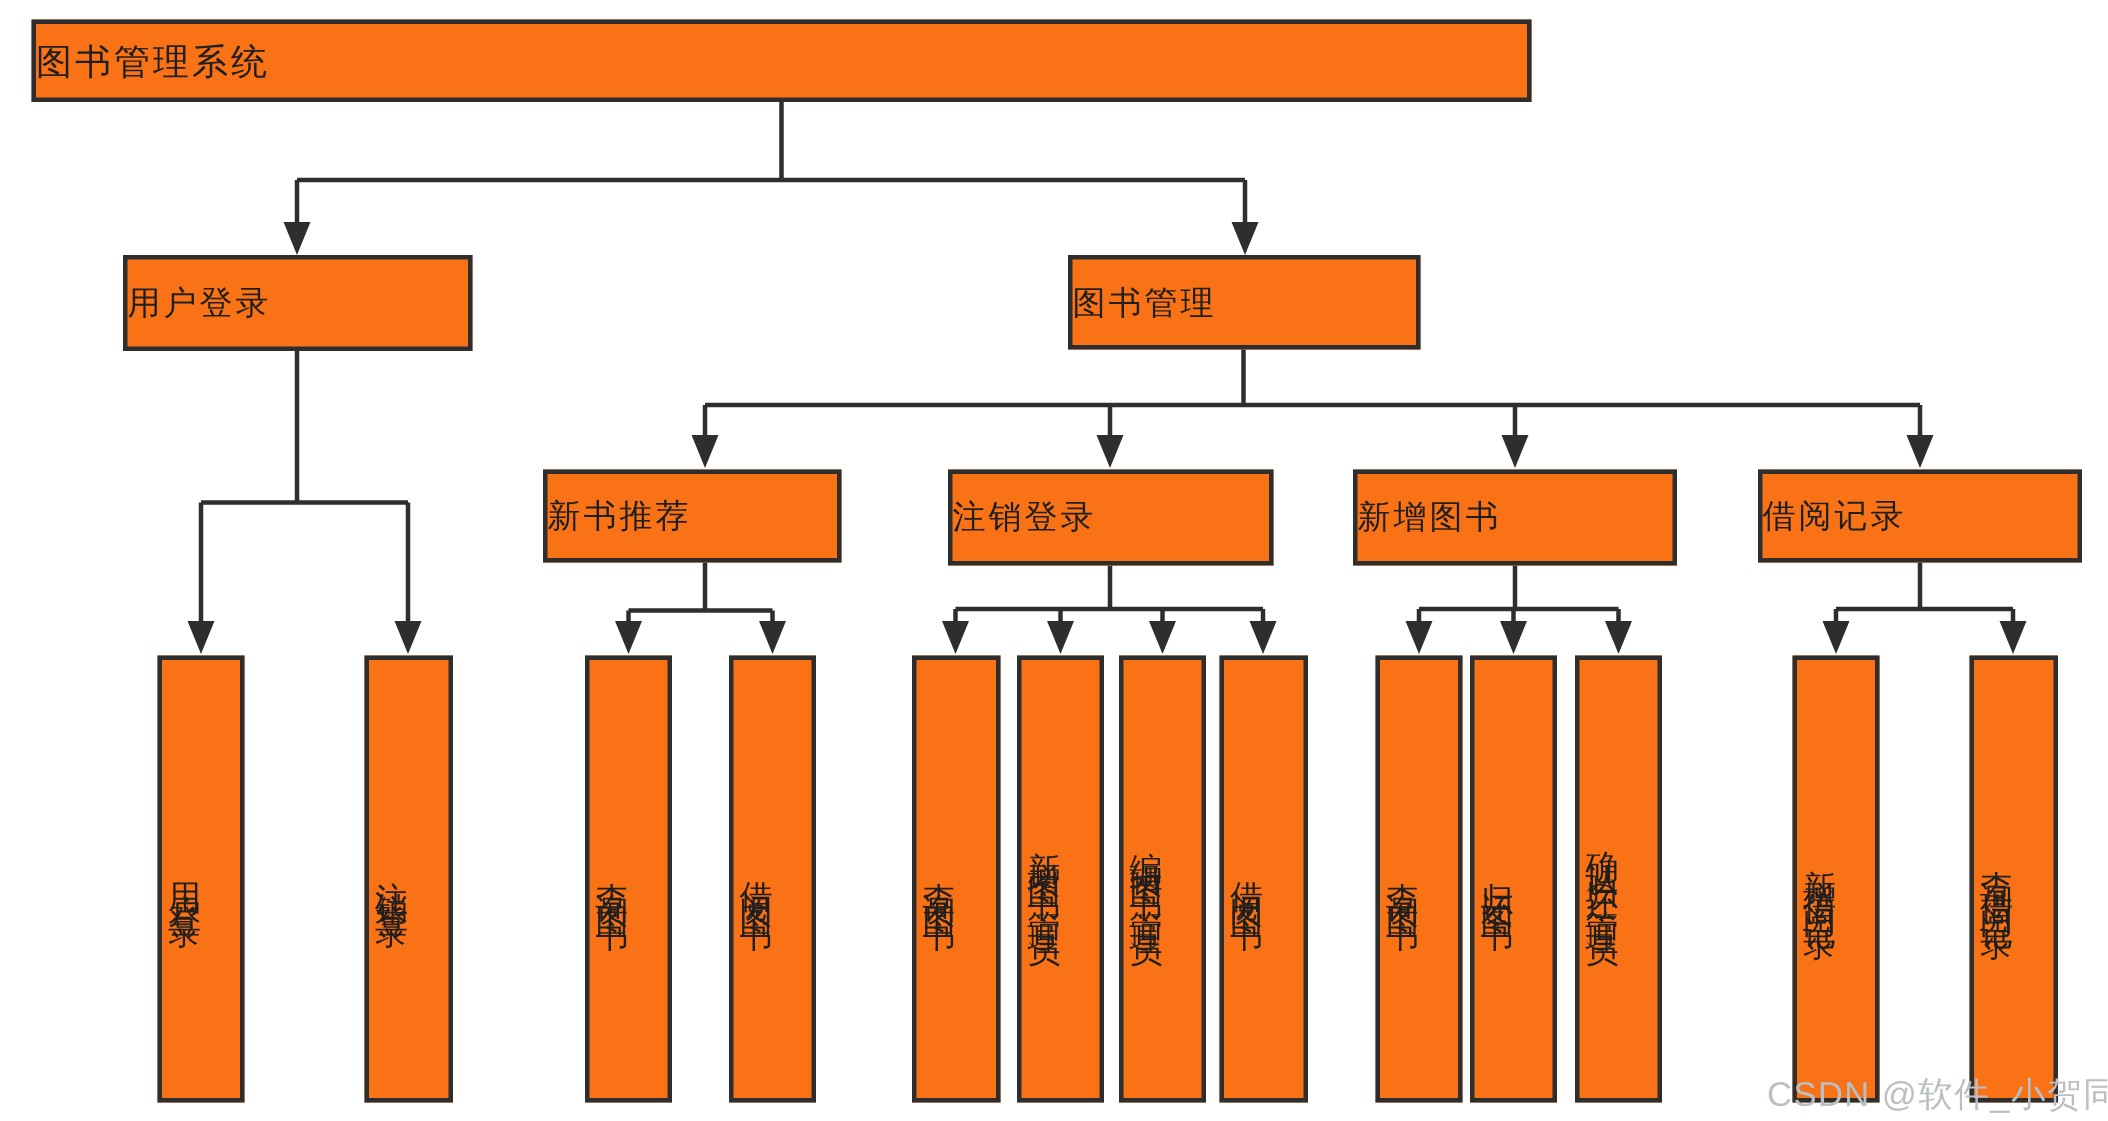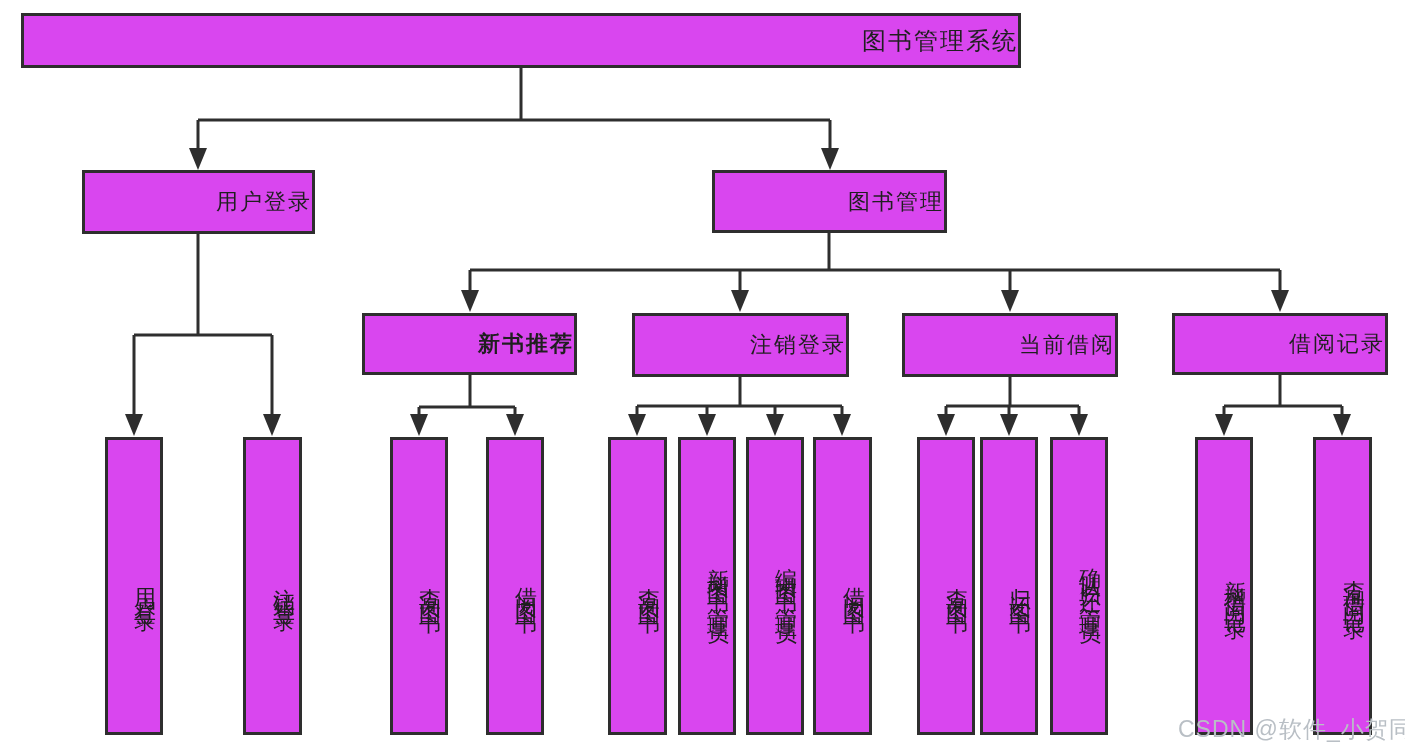--- a/index.html
+++ b/index.html
@@ -16,40 +16,40 @@
     font-family:"Liberation Sans","DejaVu Sans",sans-serif;
     overflow:hidden;
   }
   svg.connectors{position:absolute;left:0;top:0;width:1405px;height:747px;}
   svg.connectors .ln{fill:none;stroke:var(--line);stroke-width:3;}
   svg.connectors .tri{fill:var(--line);stroke:none;}
   .box{
     position:absolute;
     box-sizing:border-box;
     border:3px solid var(--line);
-    background:#d946ef;
-    display:flex;align-items:center;justify-content:flex-end;
+    background:#f97316;
+    display:flex;align-items:center;justify-content:flex-start;
     color:var(--text);
   }
   .hbox span{font-size:22px;letter-spacing:2px;white-space:nowrap;}
   #b-root span{font-size:24px;}
   .vbox span{
     writing-mode:vertical-lr;
     text-orientation:mixed;
     font-size:22px;
     letter-spacing:8px;
     white-space:nowrap;
   }
   
   #b-root   {left:21px;  top:13px;  width:1000px; height:55px;}
   
   #b-login  {left:82px;  top:170px; width:233px;  height:64px;}
   #b-mgmt   {left:712px; top:170px; width:235px;  height:63px;}
   
-  #b-rec    {left:362px; top:313px; width:215px;  height:62px;font-weight:bold;}
+  #b-rec    {left:362px; top:313px; width:199px;  height:62px;}
   #b-borrow {left:632px; top:313px; width:217px;  height:64px;}
   #b-current{left:902px; top:313px; width:216px;  height:64px;}
   #b-history{left:1172px;top:313px; width:216px;  height:62px;}
   
   .vbox{top:437px;height:298px;width:58px;}
   #l-u1{left:105px;} #l-u2{left:243px;width:59px;}
   #l-n1{left:390px;} #l-n2{left:486px;}
   #l-j1{left:608px;width:59px;} #l-j2{left:678px;} #l-j3{left:746px;} #l-j4{left:813px;width:59px;}
   #l-c1{left:917px;} #l-c2{left:980px;} #l-c3{left:1050px;}
   #l-r1{left:1195px;} #l-r2{left:1313px;width:59px;}
@@ -115,21 +115,21 @@
     <span>图书管理</span>
   </div>
 
   <div class="box hbox" id="b-rec">
     <span>新书推荐</span>
   </div>
   <div class="box hbox" id="b-borrow">
     <span>注销登录</span>
   </div>
   <div class="box hbox" id="b-current">
-    <span>当前借阅</span>
+    <span>新增图书</span>
   </div>
   <div class="box hbox" id="b-history">
     <span>借阅记录</span>
   </div>
 
   <div class="box vbox" id="l-u1">
     <span>用户登录</span>
   </div>
   <div class="box vbox" id="l-u2">
     <span>注销登录</span>

